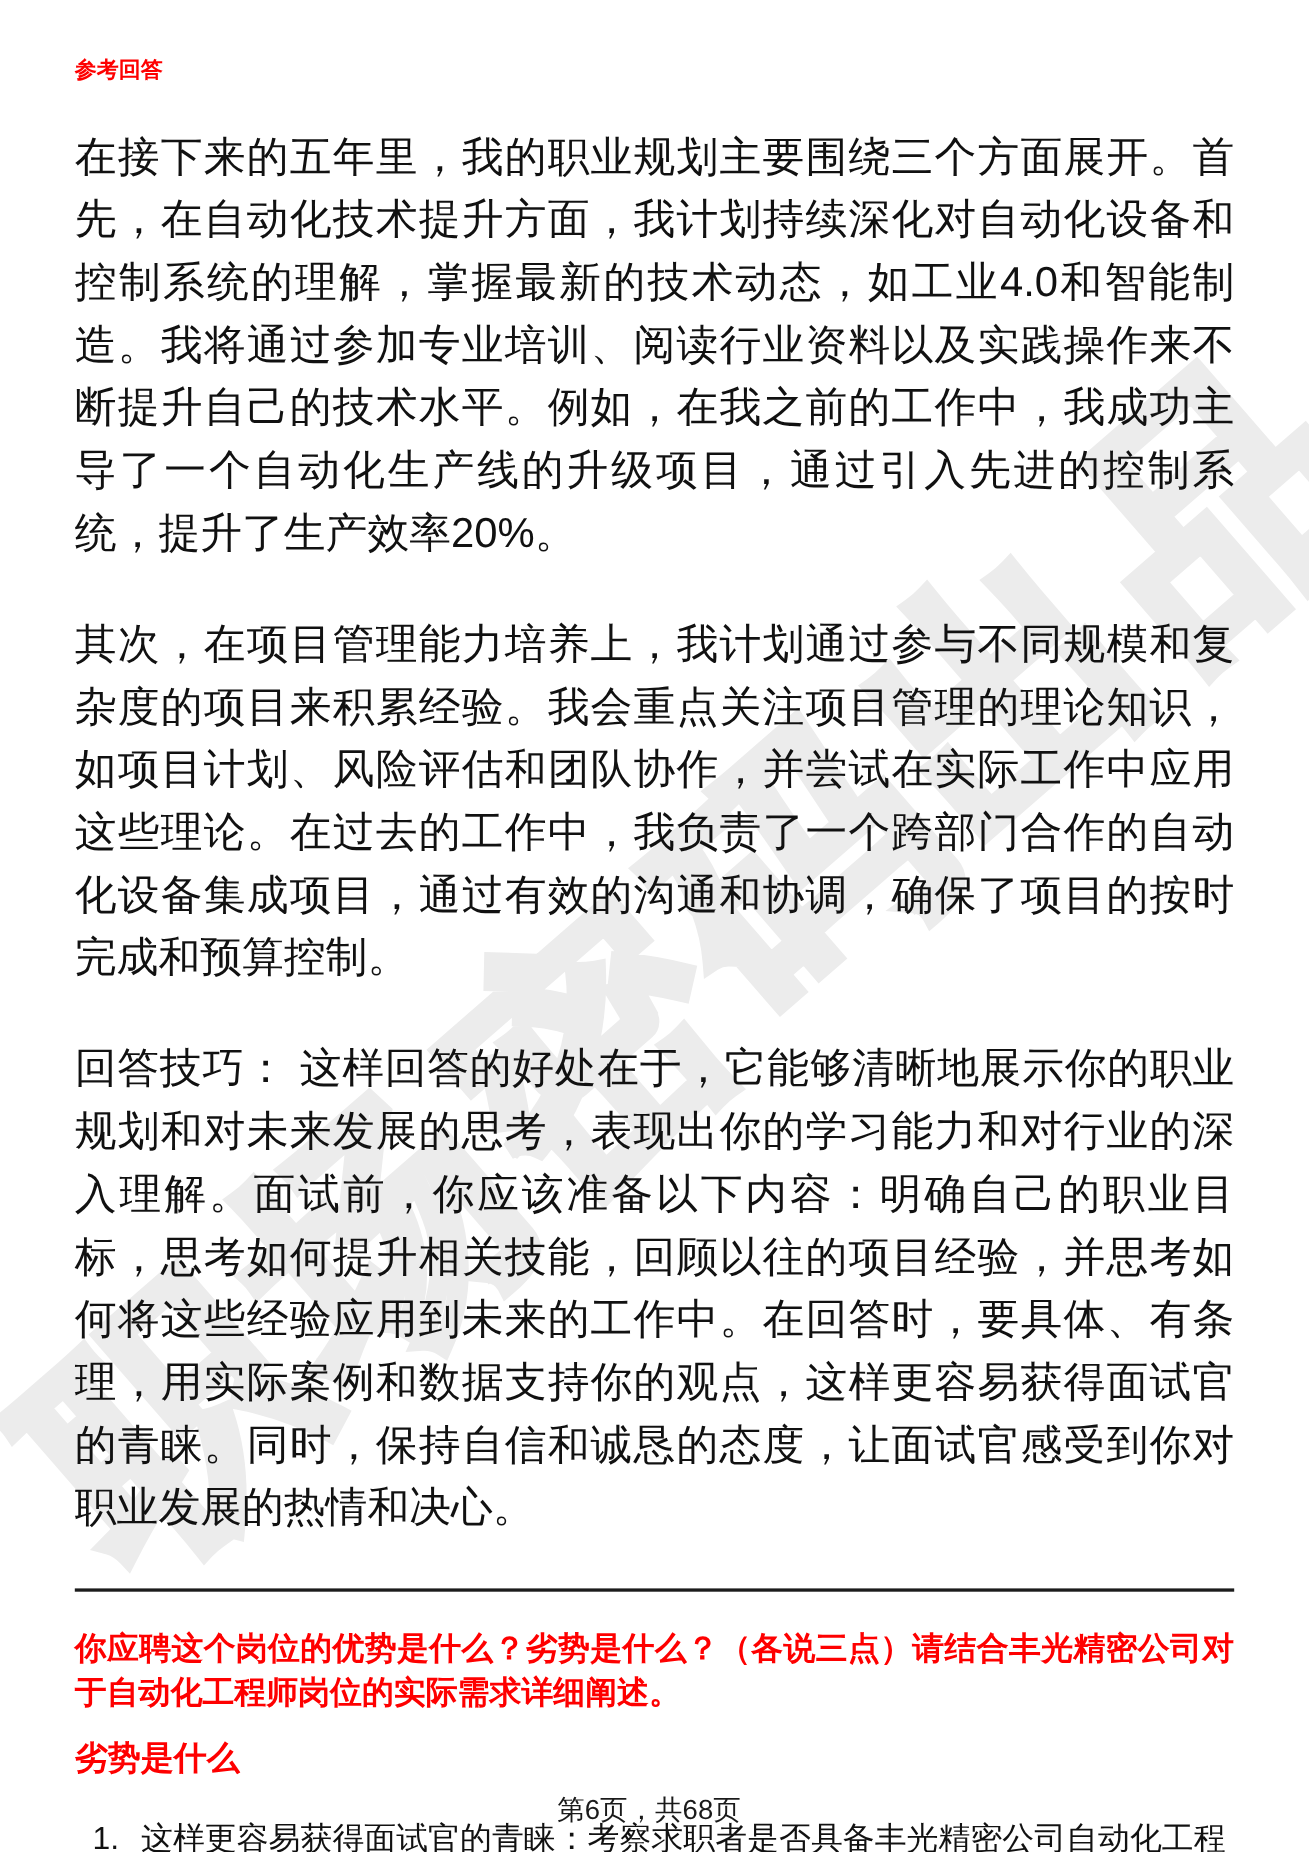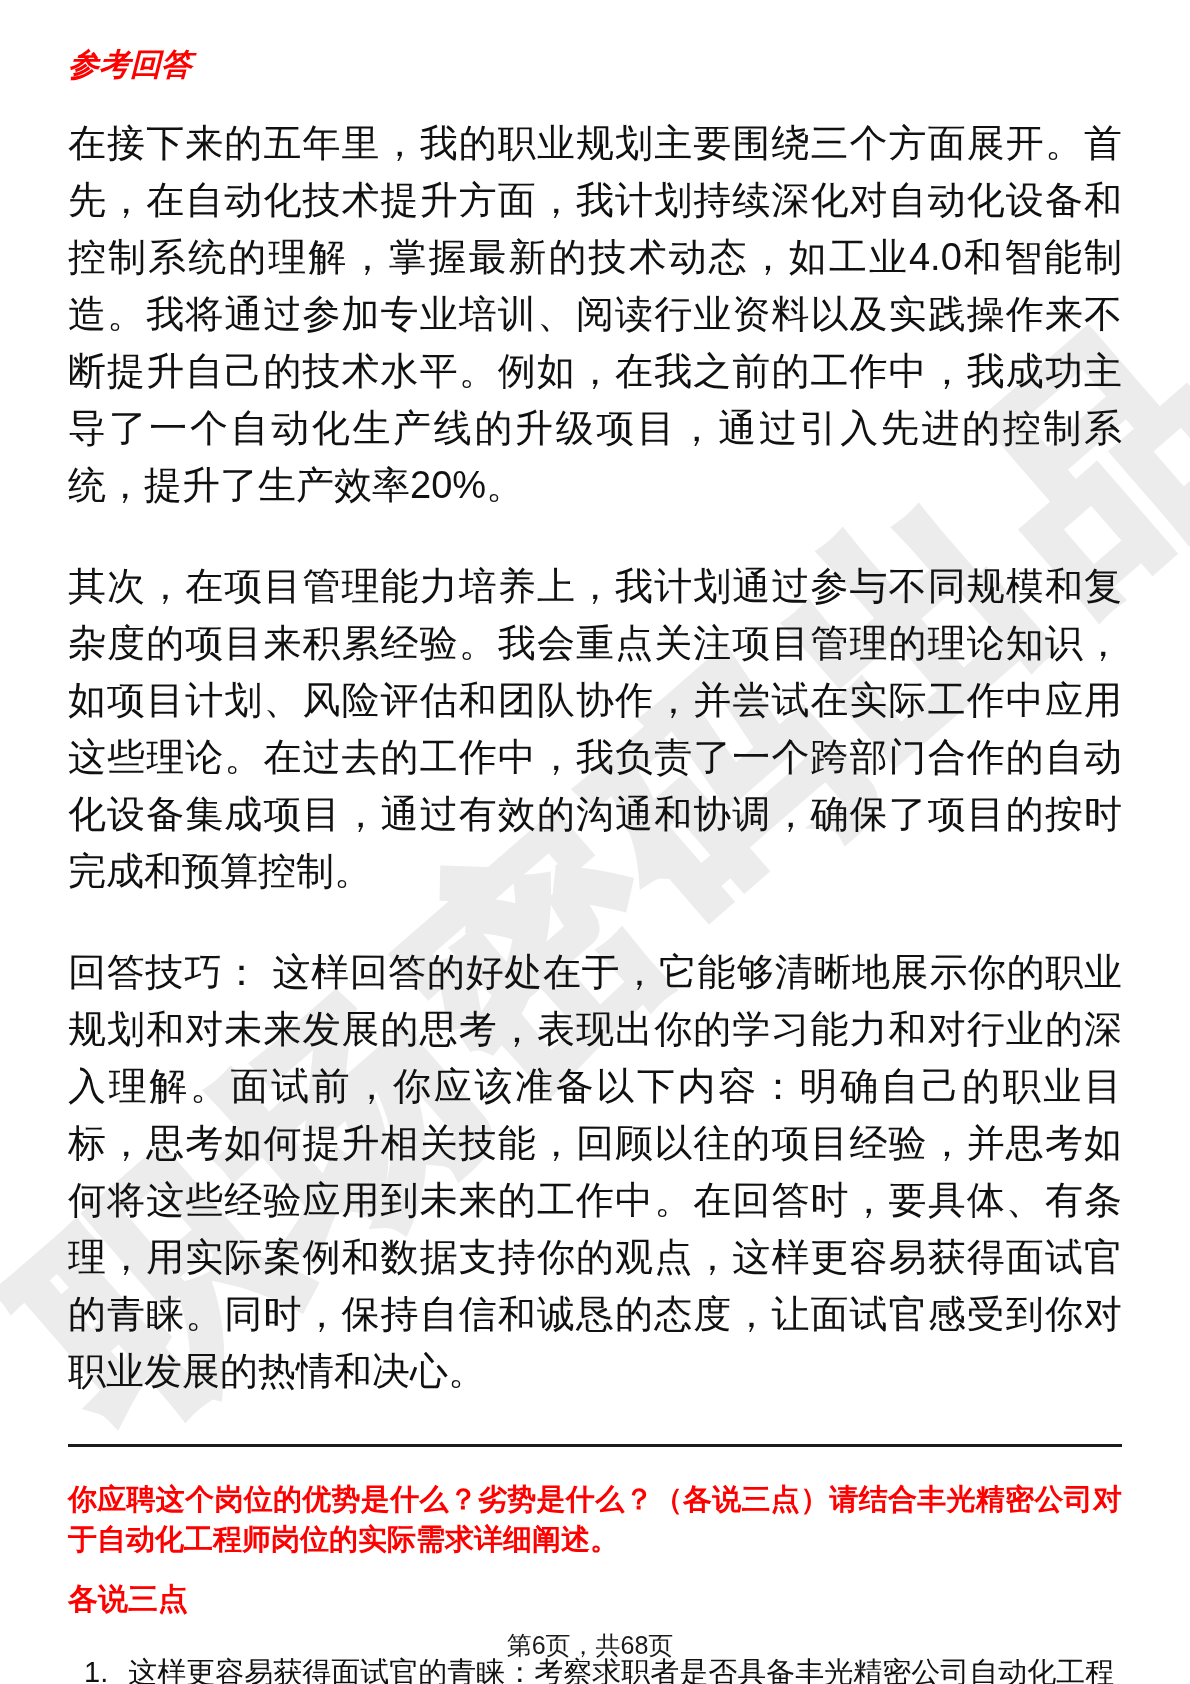--- a/index.html
+++ b/index.html
@@ -30,25 +30,24 @@
     z-index: 0;
     pointer-events: none;
     user-select: none;
   }
   .content {
     position: relative;
     z-index: 1;
     padding: 46px 68px 0 68px;
   }
   .section-heading {
-    font-size: 31px;
+    font-size: 20px;
     line-height: 37px;
     font-weight: bold;
     margin: 0 0 32px 0;
-    font-style: italic;
   }
   .body-para {
     font-size: 38px;
     line-height: 57px;
     text-align: justify;
     margin: 0 0 44px 0;
     color: #111111;
   }
   .divider {
     border: none;
@@ -111,21 +110,21 @@
 
     <p class="body-para">其次，在项目管理能力培养上，我计划通过参与不同规模和复杂度的项目来积累经验。我会重点关注项目管理的理论知识，如项目计划、风险评估和团队协作，并尝试在实际工作中应用这些理论。在过去的工作中，我负责了一个跨部门合作的自动化设备集成项目，通过有效的沟通和协调，确保了项目的按时完成和预算控制。</p>
 
 
     <p class="body-para">回答技巧： 这样回答的好处在于，它能够清晰地展示你的职业规划和对未来发展的思考，表现出你的学习能力和对行业的深入理解。面试前，你应该准备以下内容：明确自己的职业目标，思考如何提升相关技能，回顾以往的项目经验，并思考如何将这些经验应用到未来的工作中。在回答时，要具体、有条理，用实际案例和数据支持你的观点，这样更容易获得面试官的青睐。同时，保持自信和诚恳的态度，让面试官感受到你对职业发展的热情和决心。</p>
 
     <hr class="divider">
 
     <div class="question" style="color:#fe0000;">你应聘这个岗位的优势是什么？劣势是什么？（各说三点）请结合丰光精密公司对于自动化工程师岗位的实际需求详细阐述。</div>
 
-    <div class="analysis-heading" style="color:#fe0000;">各说三点</div>
+    <div class="analysis-heading" style="color:#fe0000;">劣势是什么</div>
 
     <div class="list-item">
       <span class="num">1.</span>
       <span class="txt">这样更容易获得面试官的青睐：考察求职者是否具备丰光精密公司自动化工程</span>
     </div>
 
   </div>
 
   <div class="footer">第6页，共68页</div>
 

